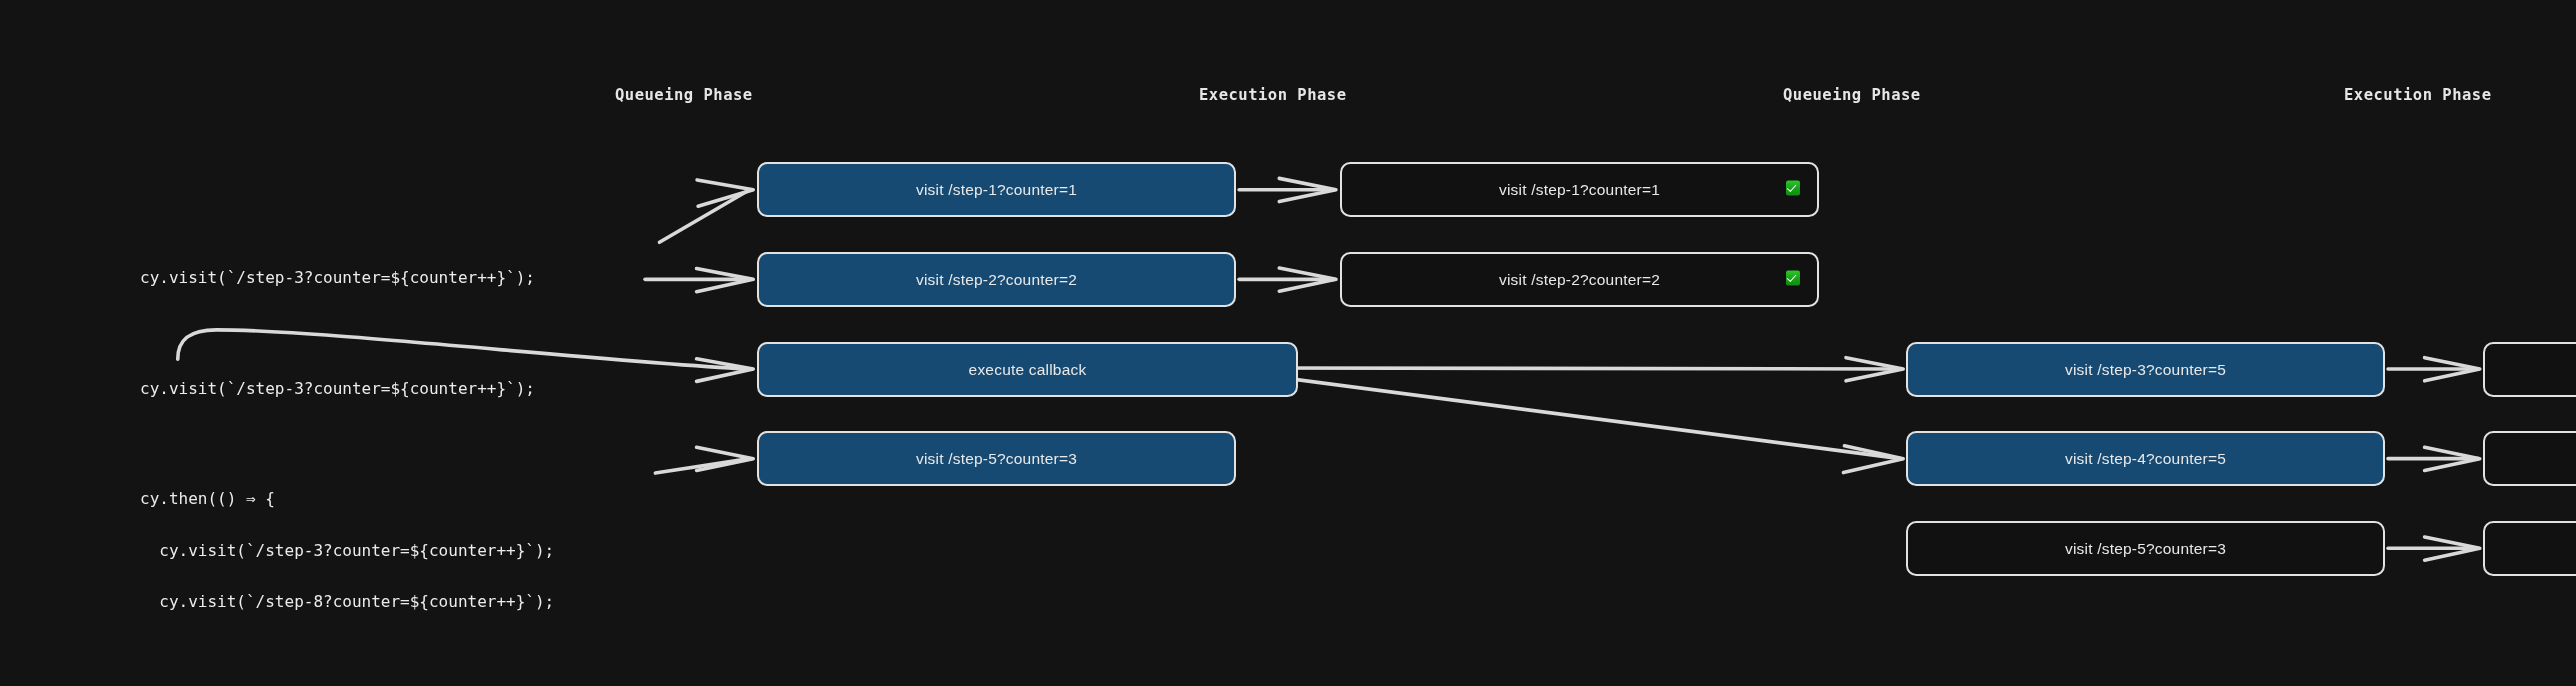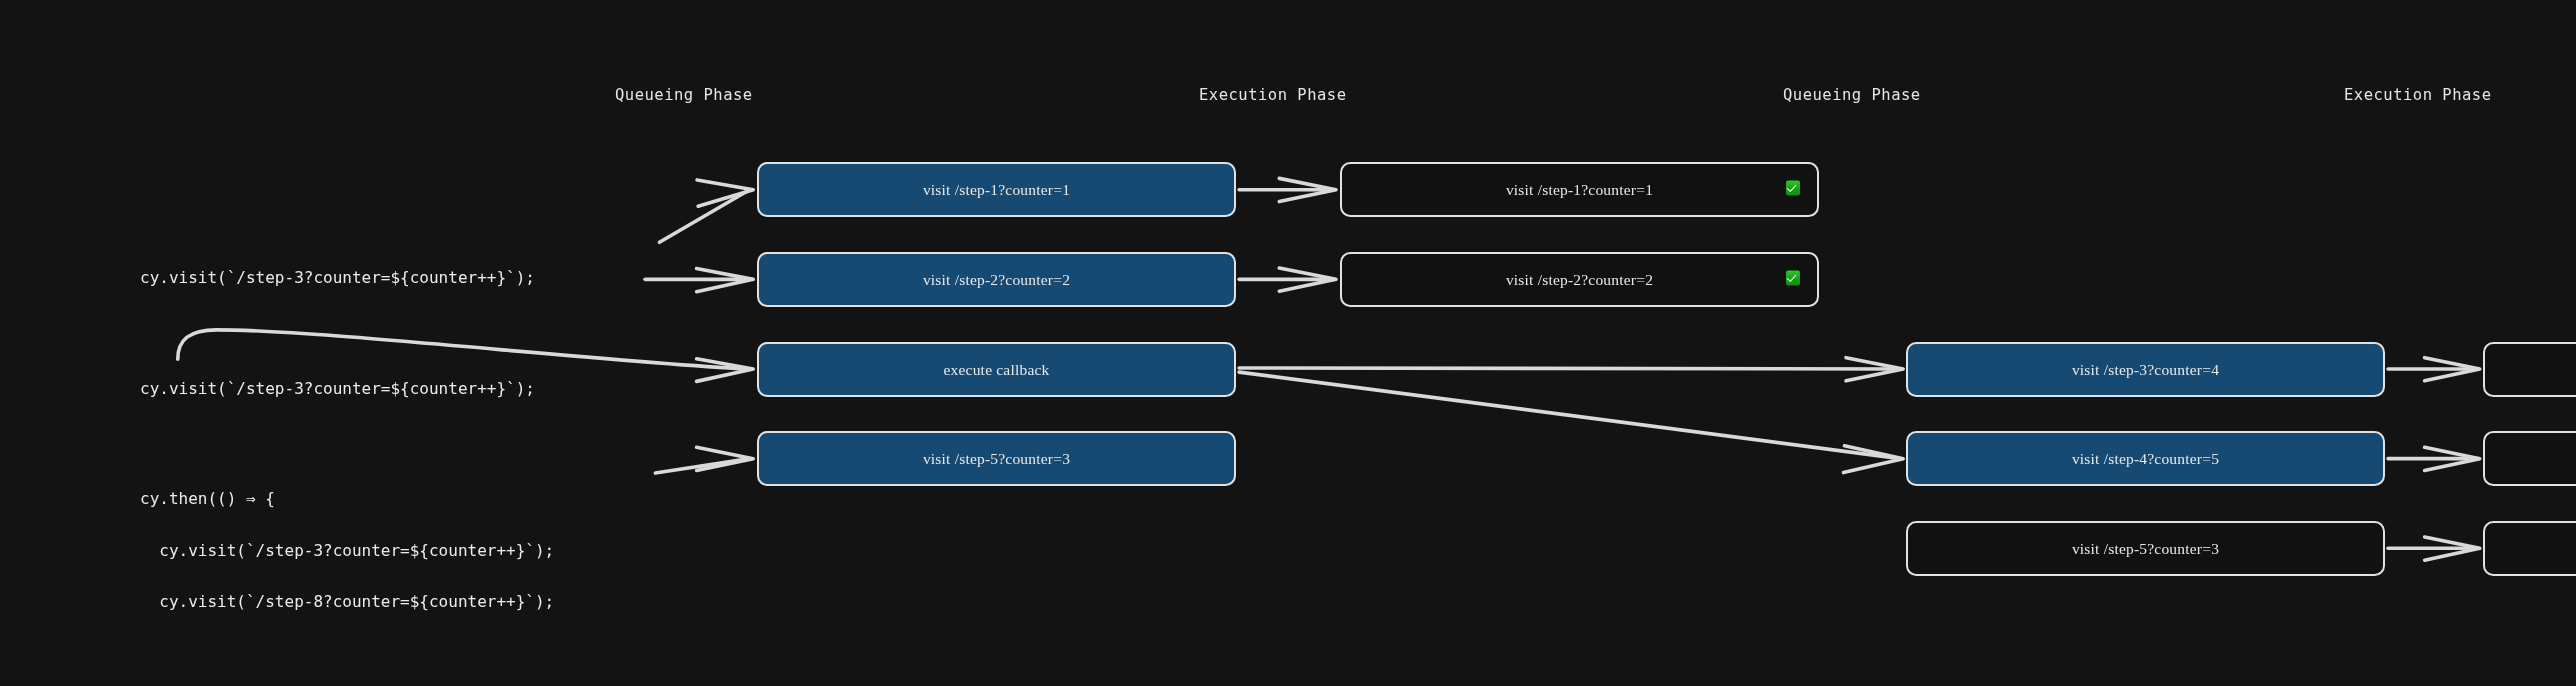--- a/index.html
+++ b/index.html
@@ -26,21 +26,21 @@
   }
 
   
   .col-header {
     position: absolute;
     color: #e6e6e6;
     font-family: "DejaVu Sans Mono", "Liberation Mono", monospace;
     font-size: 15.5px;
     letter-spacing: 0.5px;
     white-space: nowrap;
-    font-weight: 400;
+    font-weight: 700;
   }
 
   
   #code-block {
     position: absolute;
     left: 140px;
     top: 179px;
     color: #ececec;
     font-family: "DejaVu Sans Mono", "Liberation Mono", monospace;
     font-size: 16px;
@@ -56,21 +56,21 @@
   
   .node {
     position: absolute;
     box-sizing: border-box;
     border: 2.6px solid #e2e2e2;
     border-radius: 10.3px;
     display: flex;
     align-items: center;
     justify-content: center;
     color: #e9e9e9;
-    font-family: Liberation Serif, serif;
+    font-family: Liberation Sans, sans-serif;
     font-size: 15.5px;
     letter-spacing: 0.2px;
     white-space: nowrap;
   }
   .node.queued {
     background: #164a73;
   }
   .node.executed {
     background: #111111;
   }
@@ -187,38 +187,38 @@
     
     
   </div>
 
   <div class="node queued" style="left:757px; top:162px; width:479px; height:55px;">
     <span class="node-label">visit /step-1?counter=1</span>
   </div>
   <div class="node queued" style="left:757px; top:252px; width:479px; height:55px;">
     <span class="node-label">visit /step-2?counter=2</span>
   </div>
-  <div class="node queued" style="left:757px; top:342px; width:479px; height:55px;">
+  <div class="node queued" style="left:757px; top:342px; width:541px; height:55px;">
     <span class="node-label">execute callback</span>
   </div>
   <div class="node queued" style="left:757px; top:431px; width:479px; height:55px;">
     <span class="node-label">visit /step-5?counter=3</span>
   </div>
 
   <div class="node executed" style="left:1340px; top:162px; width:479px; height:55px;">
     <span class="node-label">visit /step-1?counter=1</span>
     <span class="check"><span class="check-box"></span></span>
   </div>
   <div class="node executed" style="left:1340px; top:252px; width:479px; height:55px;">
     <span class="node-label">visit /step-2?counter=2</span>
     <span class="check"><span class="check-box"></span></span>
   </div>
 
   <div class="node queued" style="left:1906px; top:342px; width:479px; height:55px;">
-    <span class="node-label">visit /step-3?counter=4</span>
+    <span class="node-label">visit /step-3?counter=5</span>
   </div>
   <div class="node queued" style="left:1906px; top:431px; width:479px; height:55px;text-align:center;">
     <span class="node-label">visit /step-4?counter=5</span>
   </div>
   <div class="node executed" style="left:1906px; top:521px; width:479px; height:55px;">
     <span class="node-label">visit /step-5?counter=3</span>
   </div>
 
   <div class="node executed" style="left:2483px; top:342px; width:479px; height:55px;">
     

